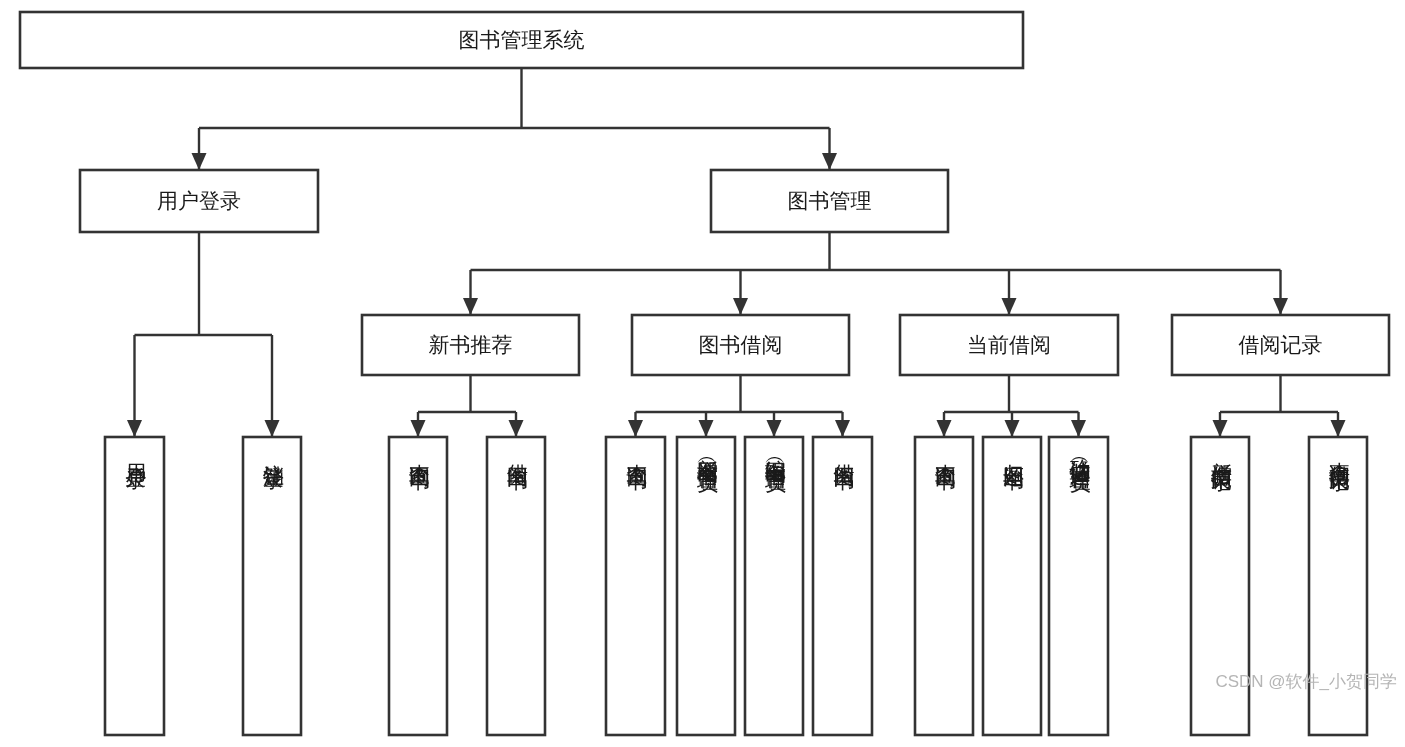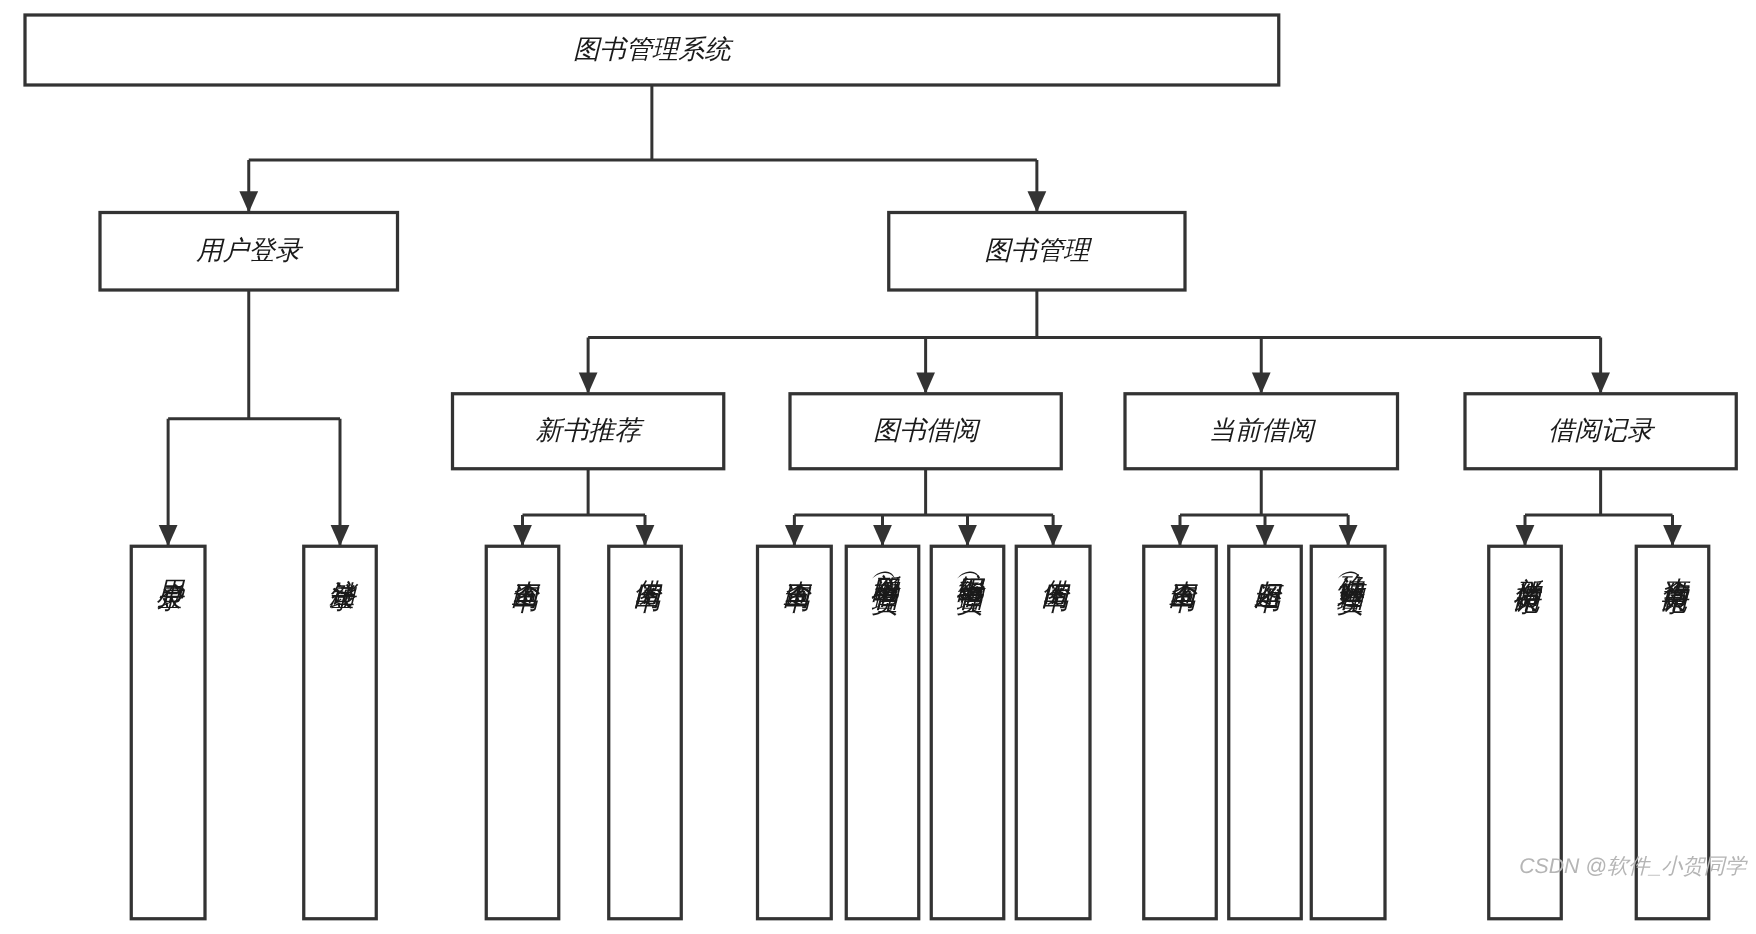--- a/index.html
+++ b/index.html
@@ -11,21 +11,20 @@
     width: 1405px;
     height: 747px;
     font-family: "Liberation Sans", "DejaVu Sans", sans-serif;
     overflow: hidden;
   }
   #diagram-root {
     position: relative;
     width: 1405px;
     height: 708px;
     background: #ffffff;
-    font-style: italic;
   }
   svg.flow {
     position: absolute;
     top: 0;
     left: 0;
     width: 1405px;
     height: 747px;
   }
   .node-box {
     fill: #ffffff;
@@ -54,21 +53,21 @@
     fill: none;
     stroke-linecap: butt;
   }
   .arrow-head {
     fill: #333333;
     stroke: none;
   }
   .watermark {
     position: absolute;
     right: 8px;
-    bottom: 4px;
+    bottom: 15px;
     font-family: "Liberation Sans", "DejaVu Sans", sans-serif;
     font-size: 17px;
     color: #b5b5b5;
     white-space: nowrap;
     user-select: none;
   }
 </style>
 </head>
 <body>
 

